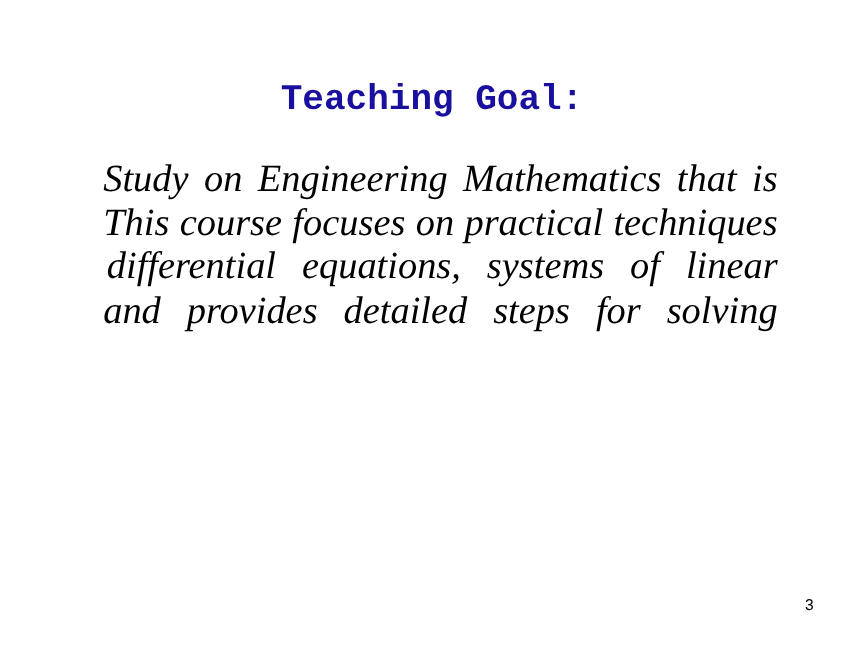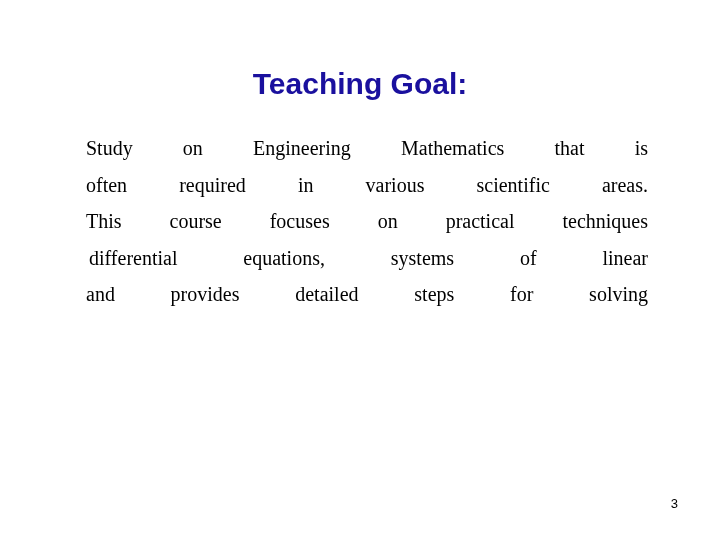--- a/index.html
+++ b/index.html
@@ -3,46 +3,45 @@
   <meta charset="utf-8">
   <style>
     html, body { margin: 0; padding: 0; }
     body {
       width: 720px; height: 540px; background: #ffffff;
       position: relative; overflow: hidden;
     }
     .title {
       position: absolute; left: 0; width: 720px; top: 66px;
       text-align: center;
-      font-family: Liberation Sans, sans-serif;
+      font-family: Liberation Mono, monospace;
       font-weight: bold; font-size: 30px; color: #1a109e;
       line-height: 36px;
     }
     .body-text {
       position: absolute; left: 86px; width: 562px; top: 130px;
       font-family: "Liberation Serif", serif;
-      font-size: 20px; color: #000000; line-height: 36.5px;
+      font-size: 32px; color: #000000; line-height: 36.5px; font-style: italic;
     }
     .line {
       display: block; text-align: justify; text-align-last: justify;
       white-space: nowrap; height: 36.5px;
     }
     .line.indent { padding-left: 3px; }
     .page-number {
       position: absolute; right: 42px; top: 496px;
       font-family: "Liberation Sans", sans-serif;
       font-size: 13px; color: #000000;
     }
   </style>
 </head>
 <body>
 
 <div class="title">Teaching Goal:</div>
 
 <div class="body-text">
   <span class="line">Study on  Engineering Mathematics  that is</span>
-  <span class="line">often  required in  various  scientific  areas.</span>
   <span class="line">This course focuses on practical techniques</span>
   <span class="line indent">differential  equations, systems  of linear</span>
   <span class="line">and  provides detailed  steps for  solving</span>
 </div>
 
 <div class="page-number">3</div>
 
 </body></html>

